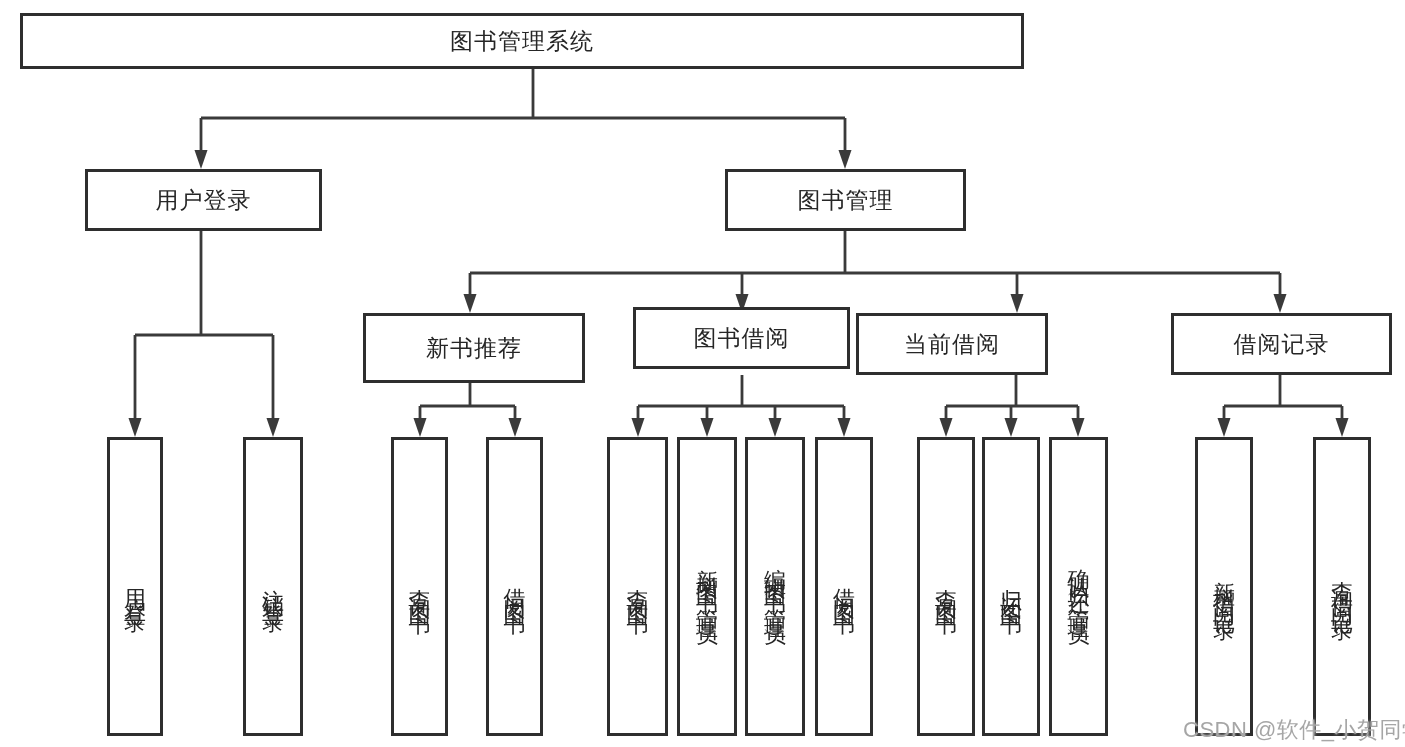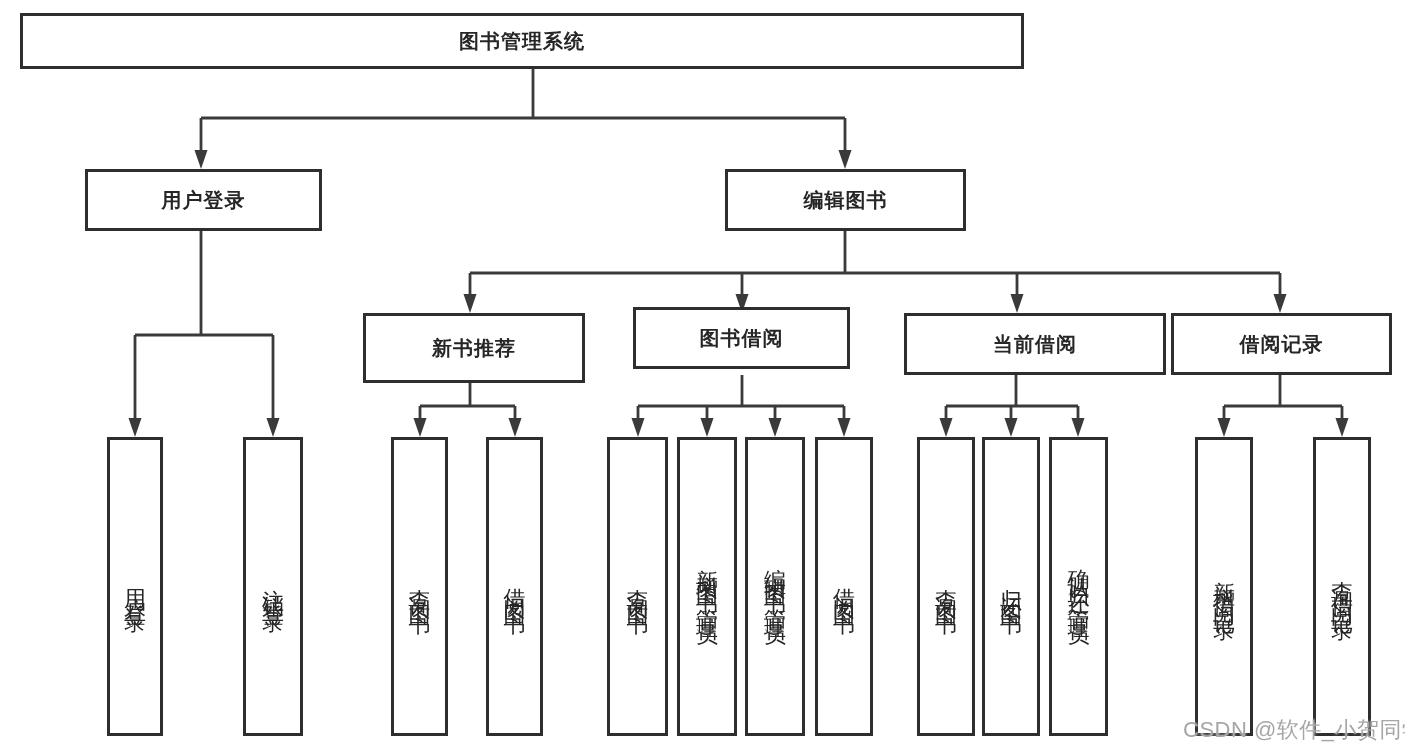--- a/index.html
+++ b/index.html
@@ -7,21 +7,21 @@
     position:relative;width:1405px;height:747px;background:var(--bg,#ffffff);
     font-family:"Liberation Sans","DejaVu Sans",sans-serif;overflow:hidden;
   }
   .wires{position:absolute;left:0;top:0;z-index:1;}
   .node{
     position:absolute;box-sizing:border-box;background:#fff;
     border:3px solid var(--border,#2e2e2e);
     display:flex;align-items:center;justify-content:center;
     z-index:2;color:var(--text,#262626);
   }
-  .node.h .lbl{font-size:20px;letter-spacing:1px;white-space:nowrap;font-weight:bold;}
+  .node.h .lbl{font-size:23px;letter-spacing:1px;white-space:nowrap;}
   .node.v .vlbl{
     writing-mode:vertical-rl;text-orientation:mixed;
     font-size:22px;line-height:1;letter-spacing:8px;white-space:nowrap;
   }
   .watermark{
     position:absolute;z-index:5;font-size:22px;white-space:nowrap;
     color:var(--wm,#a6a6a6);text-shadow:0 0 3px rgba(255,255,255,0.9);
     letter-spacing:0.5px;
   }
 </style>
@@ -79,30 +79,30 @@
     </svg>
 
   <div class="node h" style="left:20px;top:13px;width:1004px;height:56px">
     <span class="lbl">图书管理系统</span>
   </div>
 
   <div class="node h" style="left:85px;top:169px;width:237px;height:62px">
     <span class="lbl">用户登录</span>
   </div>
   <div class="node h" style="left:725px;top:169px;width:241px;height:62px">
-    <span class="lbl">编辑图书</span>
+    <span class="lbl">图书管理</span>
   </div>
 
   <div class="node h" style="left:363px;top:313px;width:222px;height:70px">
     <span class="lbl">新书推荐</span>
   </div>
   <div class="node h" style="left:633px;top:307px;width:217px;height:62px">
     <span class="lbl">图书借阅</span>
   </div>
-  <div class="node h" style="left:904px;top:313px;width:262px;height:62px">
+  <div class="node h" style="left:856px;top:313px;width:192px;height:62px">
     <span class="lbl">当前借阅</span>
   </div>
   <div class="node h" style="left:1171px;top:313px;width:221px;height:62px">
     <span class="lbl">借阅记录</span>
   </div>
 
   <div class="node v" style="left:107px;top:437px;width:56px;height:299px">
     <span class="vlbl">用户登录</span>
   </div>
   <div class="node v" style="left:243px;top:437px;width:60px;height:299px">

